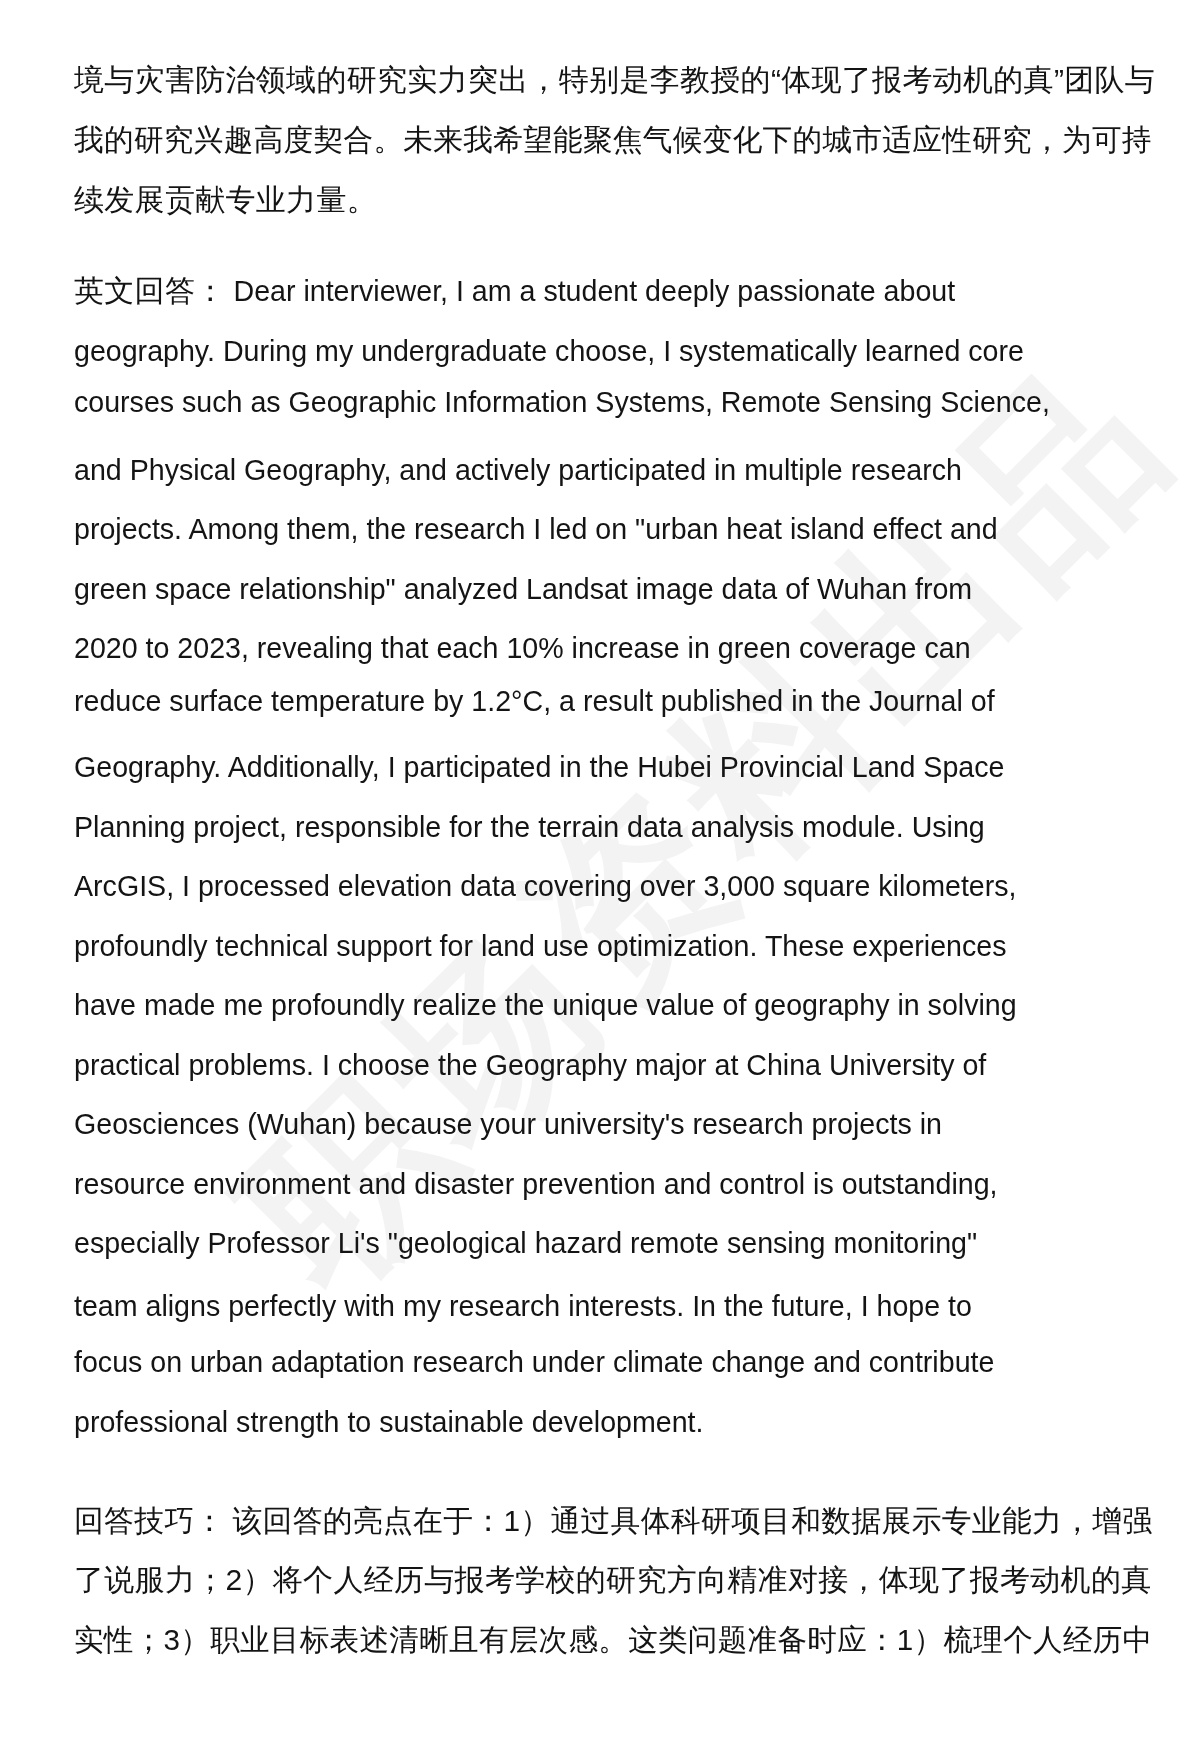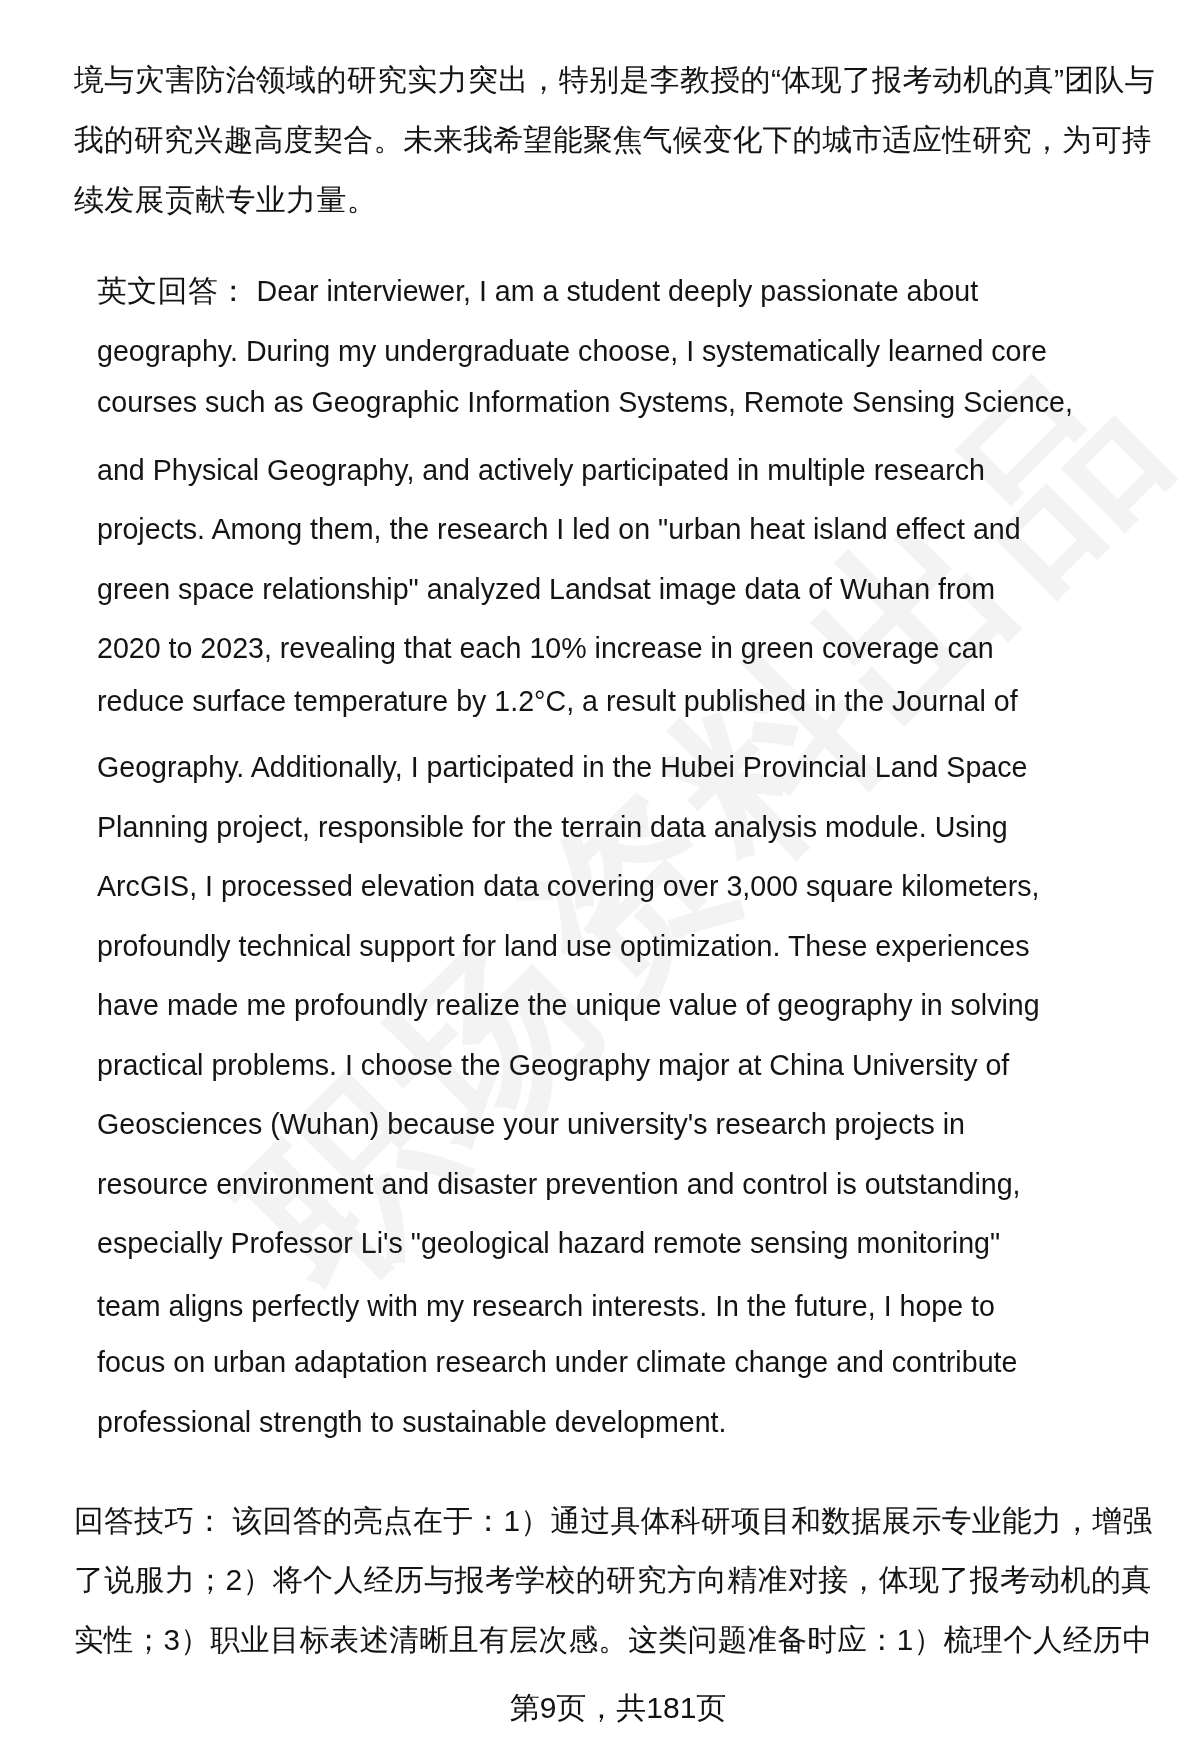--- a/index.html
+++ b/index.html
@@ -7,21 +7,21 @@
          font-family: "Liberation Sans", "DejaVu Sans", sans-serif; color:#141414; }
   .page { position:absolute; left:0; top:0; width:1200px; height:1755px; background:#fff; }
   .watermark { position:absolute; left:120px; top:760px; width:1100px; height:200px;
                transform: rotate(-45deg); transform-origin: 50% 50%;
                font-size:190px; font-weight:bold; color:#000; opacity:0.045;
                letter-spacing:10px; white-space:nowrap; text-align:center; line-height:200px;
                font-family: "DejaVu Sans", sans-serif; pointer-events:none; }
   .line { position:absolute; left:74px; height:60px; line-height:60px;
           white-space:nowrap; font-size:29px; }
   .cn { font-size:30px; letter-spacing:0.3px; }
-  .en { font-size:28.6px;margin-left:23px; }
+  .en { font-size:28.6px; }
   .footer { position:absolute; left:0; width:1200px; text-align:center; top:1678px;
             height:60px; line-height:60px; font-size:30px; color:#111; }
   .footer span { position:relative; left:18px; }
 </style>
 </head>
 <body>
 
 <div class="page">
 
   <div class="watermark">职场资料出品</div>
@@ -58,17 +58,14 @@
   </div>
 
   <div>
     <div class="line cn" style="top: 1491px; transform-origin: 0px 50%; transform: scaleX(0.993548);">
       <span>回答技巧：</span><span style="display:inline-block;width:8px"></span><span>该回答的亮点在于：1）通过具体科研项目和数据展示专业能力，增强</span>
     </div>
     <div class="line cn" style="top:1550px">了说服力；2）将个人经历与报考学校的研究方向精准对接，体现了报考动机的真</div>
     <div class="line cn" style="top: 1610px; transform-origin: 0px 50%; transform: scaleX(0.985375);">实性；3）职业目标表述清晰且有层次感。这类问题准备时应：1）梳理个人经历中</div>
   </div>
 
-  <div class="footer">
-    <span>第9页，共181页</span>
-  </div>
 
 </div>
 
 </body></html>

